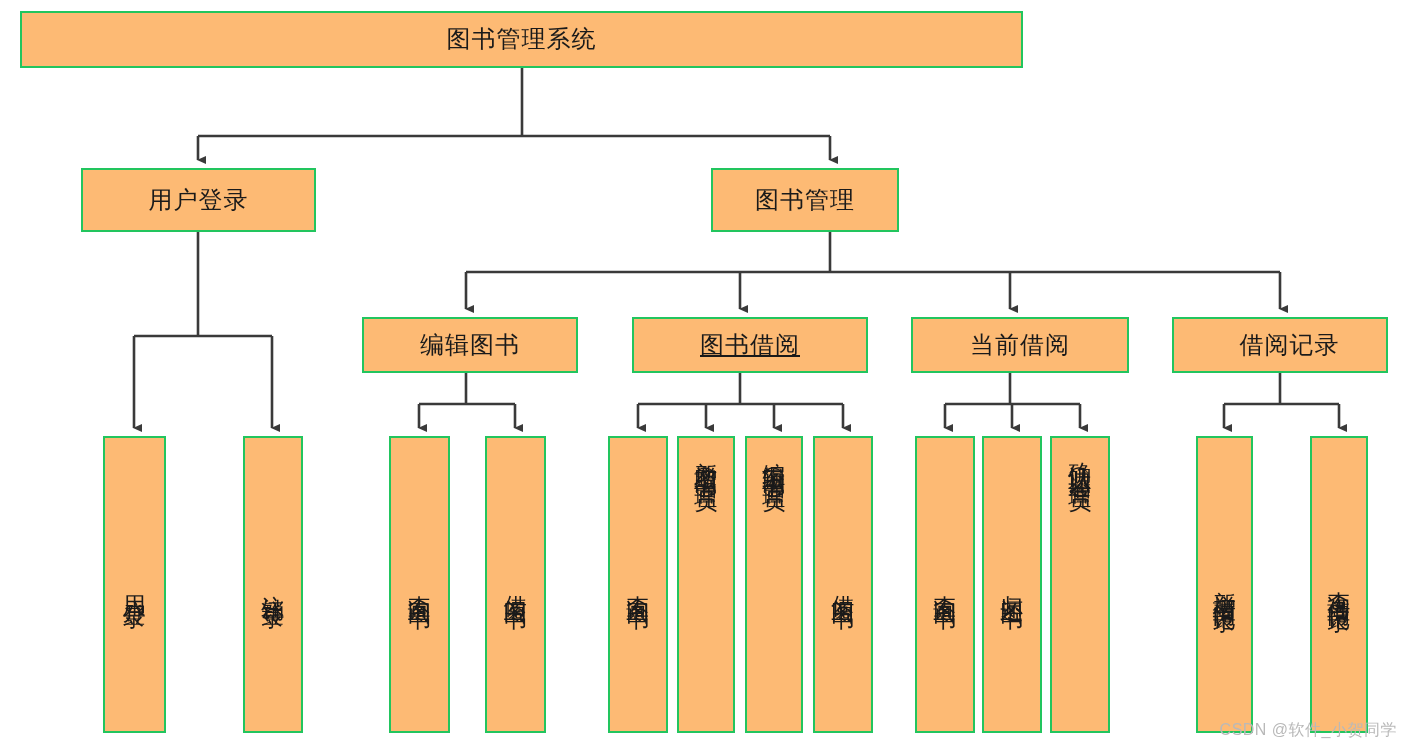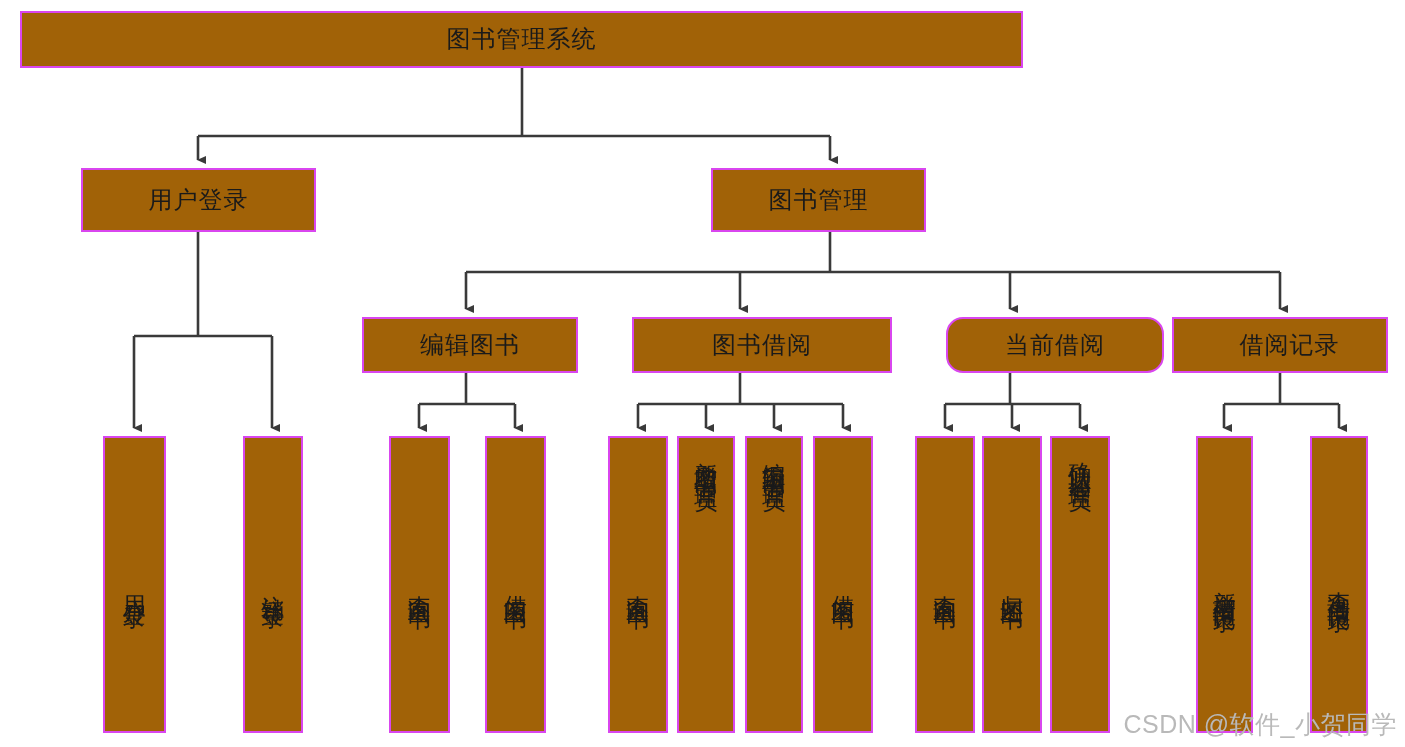--- a/index.html
+++ b/index.html
@@ -22,22 +22,22 @@
     position: absolute;
     left: 0;
     top: 0;
     width: 1405px;
     height: 747px;
     pointer-events: none;
   }
   .node {
     position: absolute;
     box-sizing: border-box;
-    background: #a16207;
-    border: 2px solid #d946ef;
+    background: #fdba74;
+    border: 2px solid #22c55e;
     display: flex;
     align-items: center;
     justify-content: center;
     color: #1a1a1a;
   }
   .node.horiz {
     font-size: 24px;
     letter-spacing: 1px;
     line-height: 1.1;
   }
@@ -68,21 +68,21 @@
     justify-content: center;
     width: 100%;
     height: 100%;
     padding-top: 6px;
     box-sizing: border-box;
   }
   #watermark {
     position: absolute;
     right: 8px;
     bottom: 6px;
-    font-size: 25px;
+    font-size: 16px;
     color: #b9b9b9;
     letter-spacing: 0.5px;
     white-space: nowrap;
   }
 </style>
 </head>
 <body>
 
 <div id="diagram-root">
 
@@ -136,31 +136,31 @@
     </g>
   </svg>
 
   <div class="node horiz" style="left:20px; top:11px; width:1003px; height:57px;">
     <span>图书管理系统</span>
   </div>
 
   <div class="node horiz" style="left:81px; top:168px; width:235px; height:64px;">
     <span>用户登录</span>
   </div>
-  <div class="node horiz" style="left:711px; top:168px; width:215px; height:64px;">
+  <div class="node horiz" style="left:711px; top:168px; width:188px; height:64px;">
     <span>图书管理</span>
   </div>
 
   <div class="node horiz" style="left:362px; top:317px; width:216px; height:56px;">
     <span>编辑图书</span>
   </div>
-  <div class="node horiz" style="left:632px; top:317px; width:260px; height:56px;">
+  <div class="node horiz" style="left:632px; top:317px; width:236px; height:56px;text-decoration:underline;">
     <span>图书借阅</span>
   </div>
-  <div class="node horiz" style="left:946px; top:317px; width:218px; height:56px;border-radius:17px;">
+  <div class="node horiz" style="left:911px; top:317px; width:218px; height:56px;">
     <span>当前借阅</span>
   </div>
   <div class="node horiz" style="left:1172px; top:317px; width:216px; height:56px;padding-left:19px;">
     <span>借阅记录</span>
   </div>
 
   <div class="node vert" style="left:103px; top:436px; width:63px; height:297px;">
     <div class="vcenter">
       <span class="vert-text">用户登录</span>
     </div>

